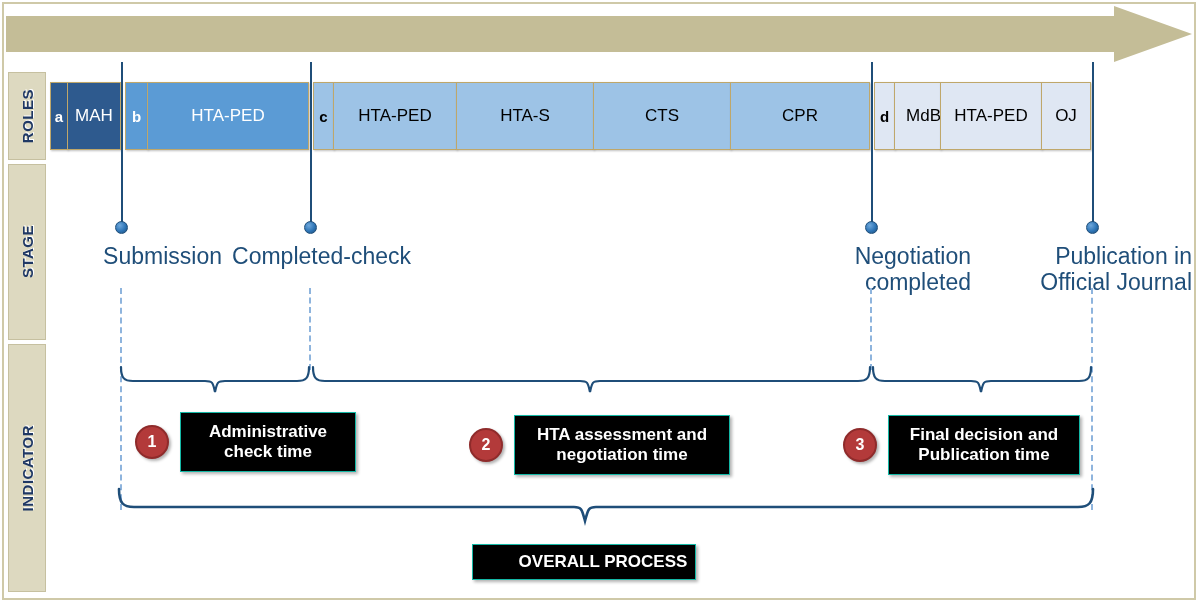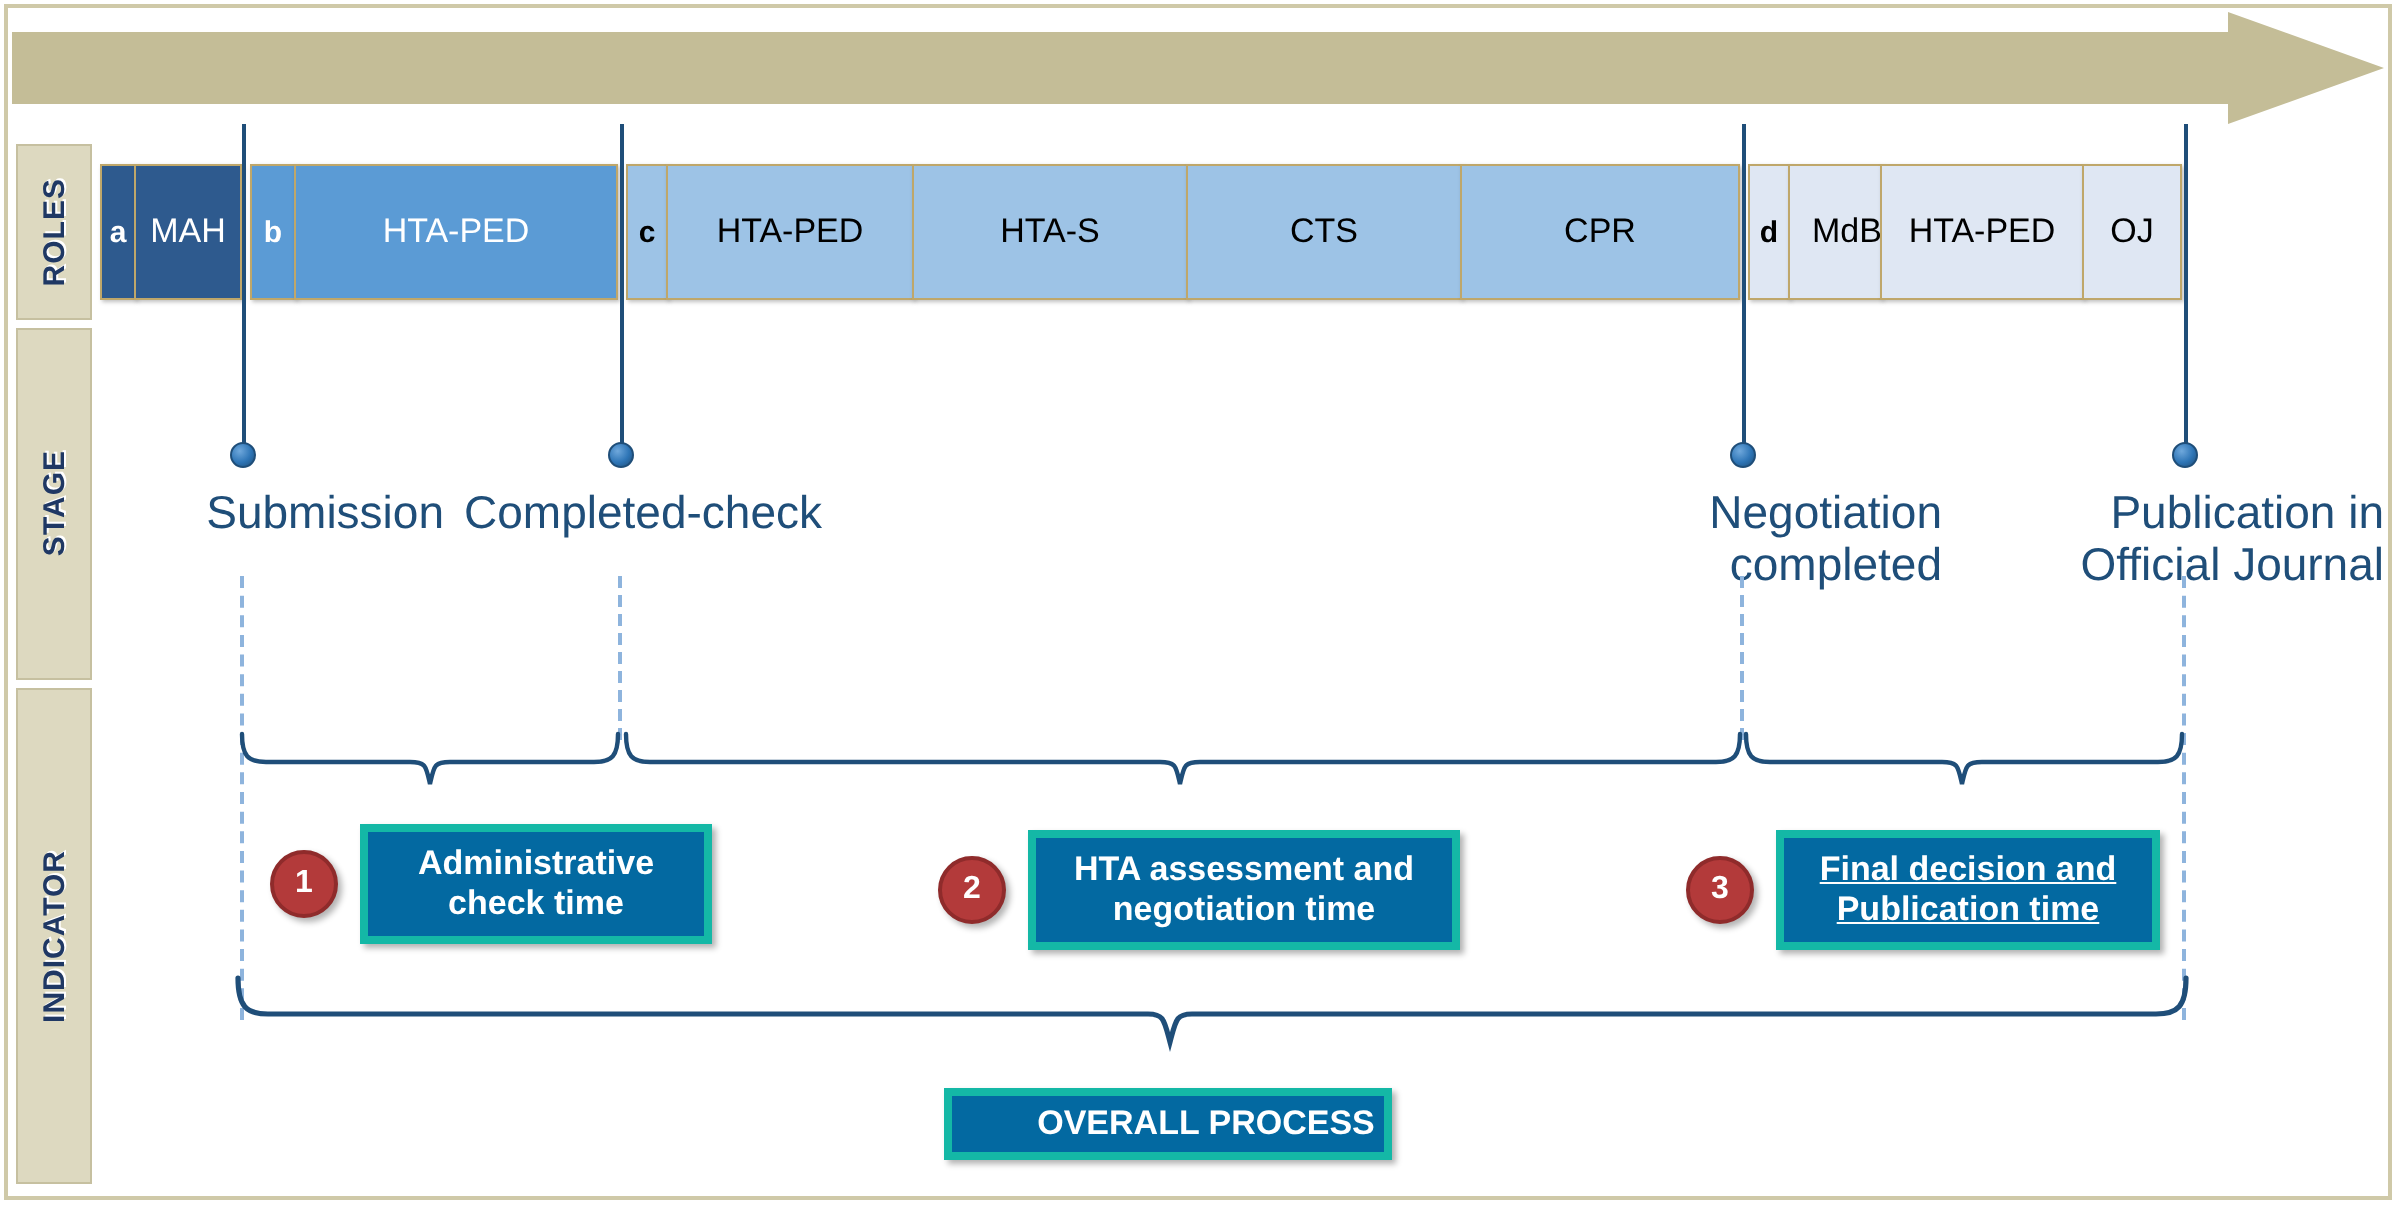--- a/index.html
+++ b/index.html
@@ -75,22 +75,22 @@
 
   
   .dashline{
     position:absolute;width:0;
     border-left:2px dashed #8eb4dd;
   }
 
   
   .ibox{
     position:absolute;
-    background:#0369a1;
-    border:4px solid #14b8a6;
+    background:#000000;
+    border:1px solid #14b8a6;
     box-sizing:border-box;
     color:#ffffff;font-size:17px;font-weight:bold;
     display:flex;align-items:center;justify-content:center;
     text-align:center;line-height:1.2;
     box-shadow:2px 2px 3px rgba(0,0,0,.3);
     white-space:pre-line;
   }
   .inum{
     position:absolute;width:34px;height:34px;border-radius:50%;
     background:#b33a3a;border:2px solid #8f2b2b;
@@ -182,18 +182,18 @@
 
   <div class="inum" style="left:135px;top:425px;">1</div>
   <div class="ibox" style="left:180px;top:412px;width:176px;height:60px;">Administrative
 check time</div>
 
   <div class="inum" style="left:469px;top:428px;">2</div>
   <div class="ibox" style="left:514px;top:415px;width:216px;height:60px;">HTA assessment and
 negotiation time</div>
 
   <div class="inum" style="left:843px;top:428px;">3</div>
-  <div class="ibox" style="left:888px;top:415px;width:192px;height:60px;text-decoration:underline;">Final decision and
+  <div class="ibox" style="left:888px;top:415px;width:192px;height:60px;">Final decision and
 Publication time</div>
 
   <div class="ibox" style="left:472px;top:544px;width:224px;height:36px;font-size:17px;padding-left:38px;">OVERALL PROCESS</div>
 
 </div>
 
 </body></html>

